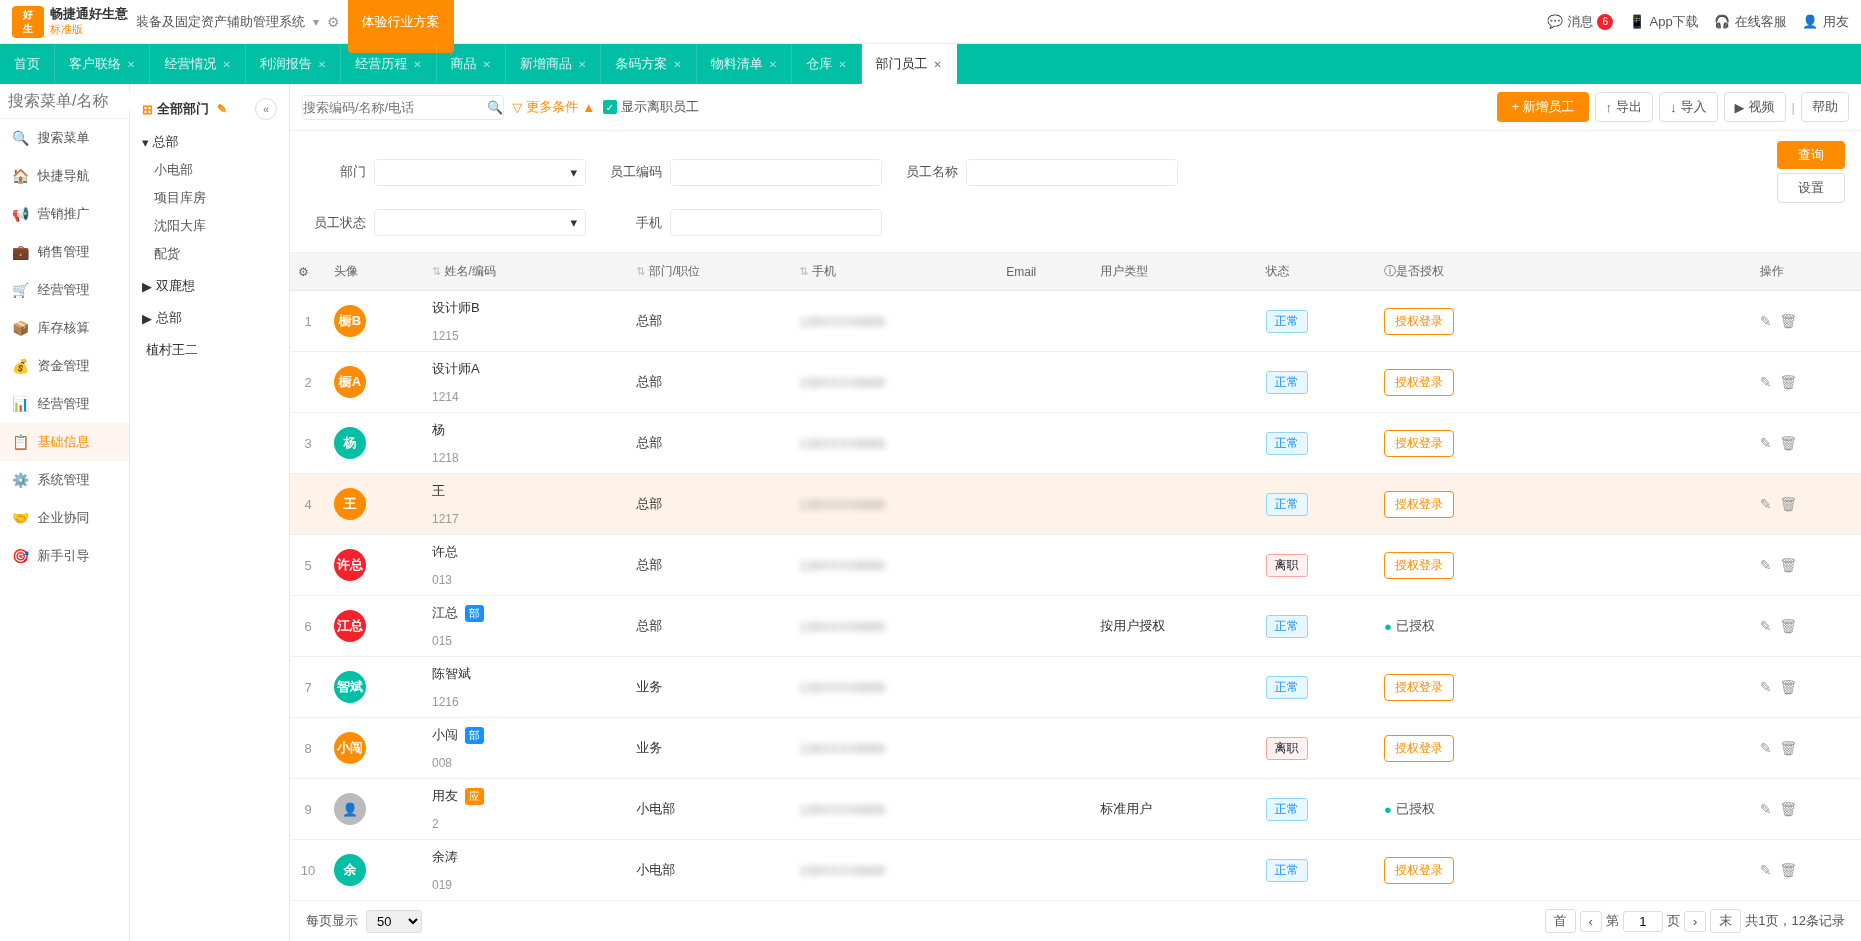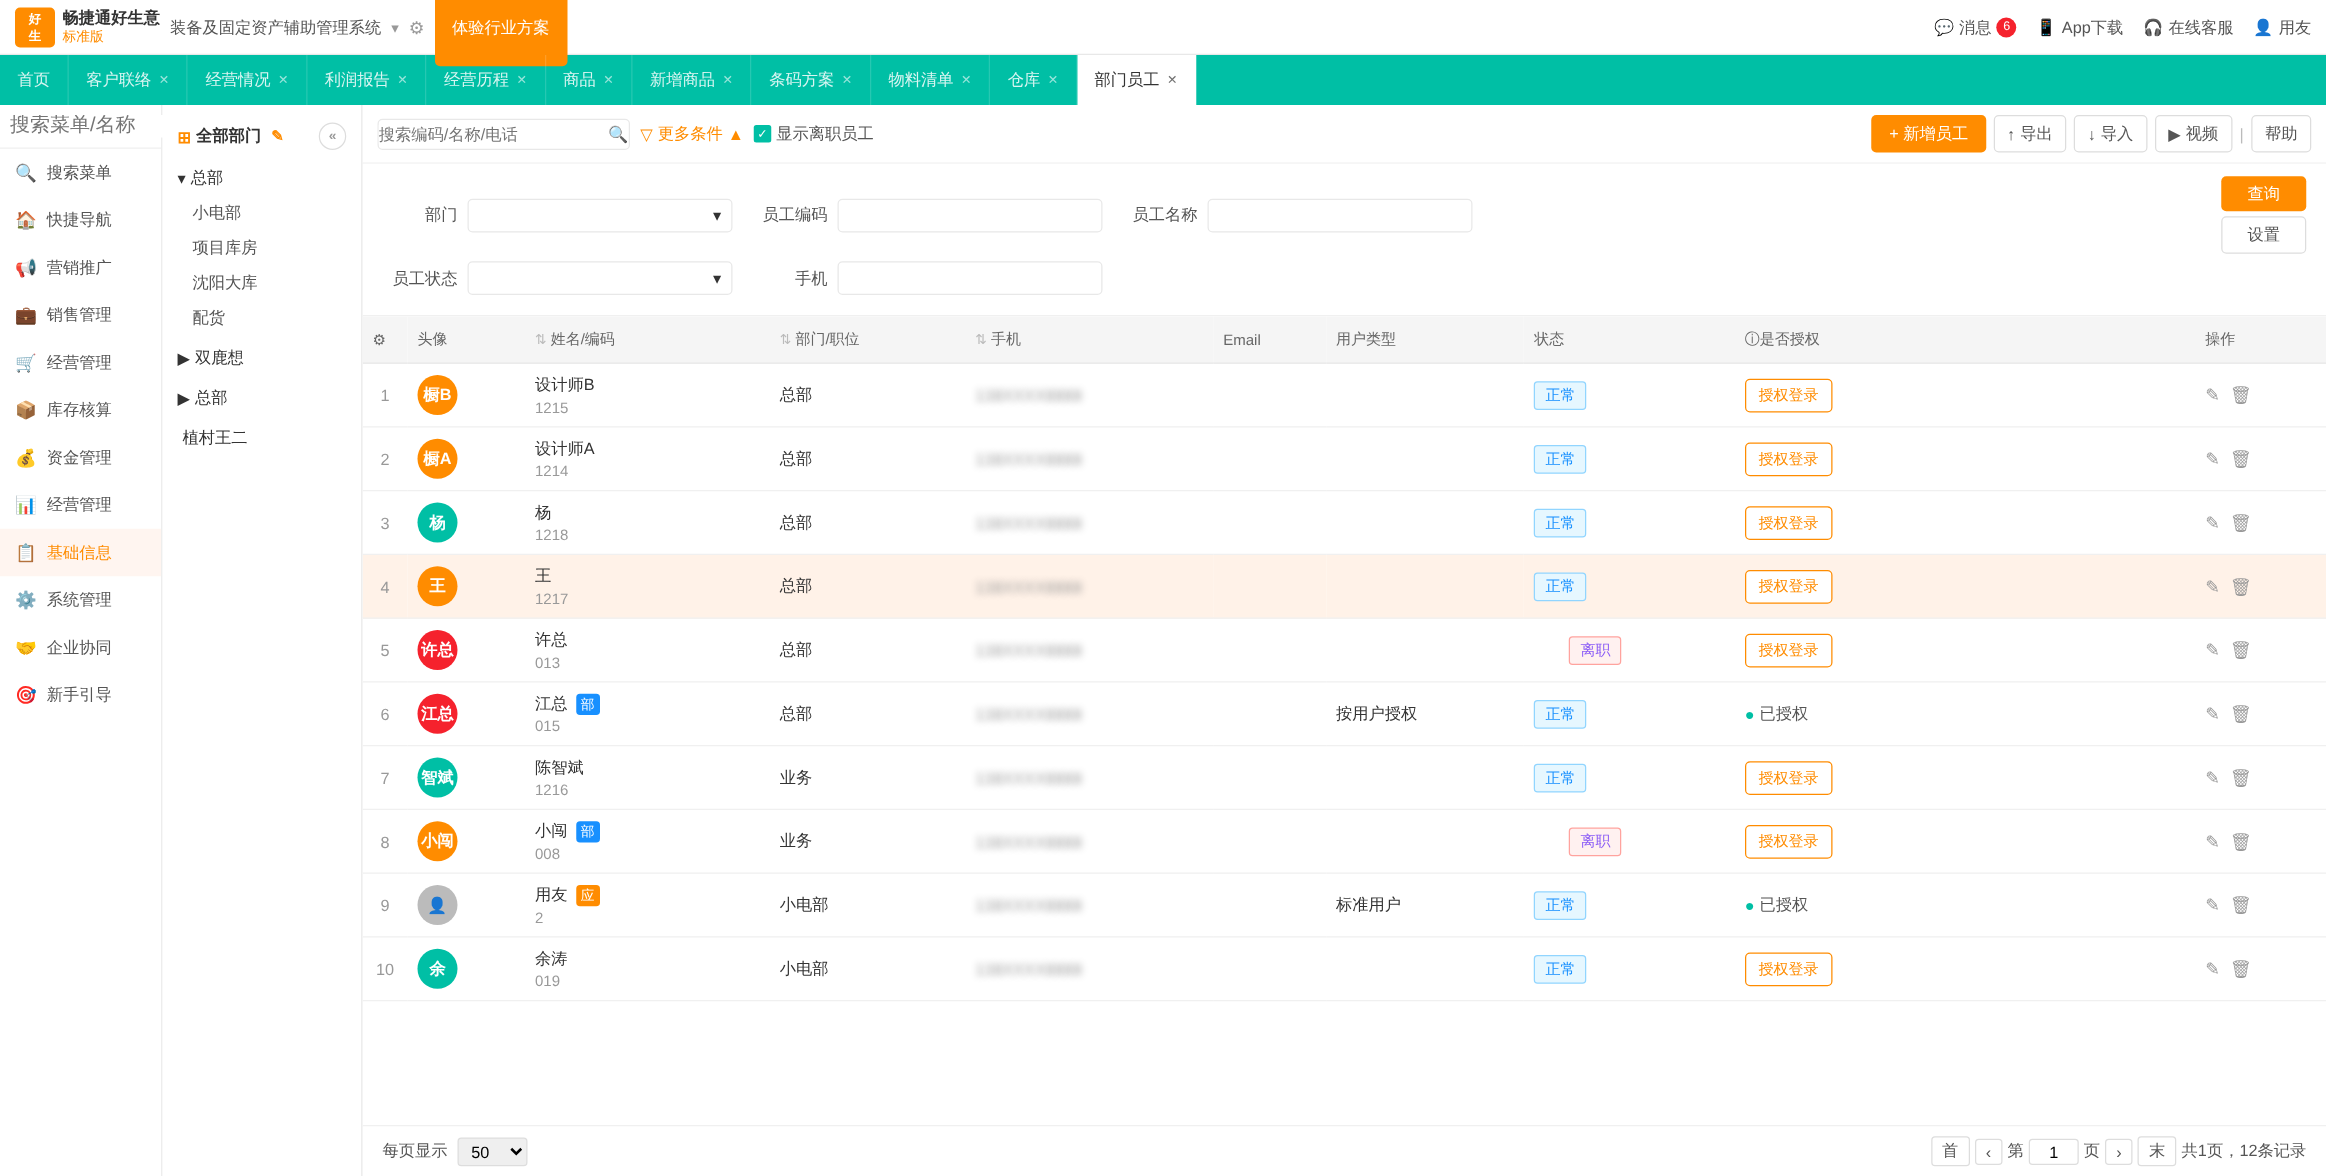--- a/index.html
+++ b/index.html
@@ -74,24 +74,24 @@
 
     
     .table-container { flex: 1; overflow-y: auto; background: #fff; }
     table { width: 100%; border-collapse: collapse; }
     thead tr { background: #f5f5f5; }
     thead th { padding: 10px 8px; font-size: 12px; color: #666; font-weight: normal; text-align: left; border-bottom: 1px solid #e8e8e8; white-space: nowrap; }
     tbody tr { border-bottom: 1px solid #f0f0f0; }
     tbody tr.highlighted { background: #fff2e8; }
     tbody td { padding: 8px 8px; font-size: 13px; color: #333; vertical-align: middle; }
     .avatar { width: 32px; height: 32px; border-radius: 50%; display: flex; align-items: center; justify-content: center; color: #fff; font-size: 13px; font-weight: bold; }
-    .name-code { display: flex; flex-direction: column; gap: 2px; }
+    .name-code { display: flex; flex-direction: column; gap: 12px; }
     .status-badge { display: inline-block; padding: 2px 8px; border-radius: 3px; font-size: 12px; }
     .status-normal { background: #e6f7ff; color: #1890ff; border: 1px solid #91d5ff; }
-    .status-resigned { background: #fff1f0; color: #8b5cf6; border: 1px solid #ffa39e; margin-left: 28px; }
+    .status-resigned { background: #fff1f0; color: #0f172a; border: 1px solid #ffa39e; }
     .auth-btn { background: #fff; color: #ff8c00; border: 1px solid #ff8c00; border-radius: 4px; padding: 4px 10px; font-size: 12px; cursor: pointer; }
     .auth-granted { color: #555; font-size: 13px; display: flex; align-items: center; gap: 4px; }
     .auth-granted .dot { color: #00bfa5; }
     .op-icons { display: flex; gap: 8px; }
     .op-icon { color: #999; cursor: pointer; font-size: 14px; }
     .tag-dept { display: inline-block; background: #1890ff; color: #fff; border-radius: 3px; font-size: 11px; padding: 1px 4px; margin-left: 3px; }
     .tag-apply { display: inline-block; background: #ff8c00; color: #fff; border-radius: 3px; font-size: 11px; padding: 1px 4px; margin-left: 3px; }
 
     
     .pagination { display: flex; align-items: center; justify-content: space-between; padding: 8px 16px; background: #fff; border-top: 1px solid #f0f0f0; }

